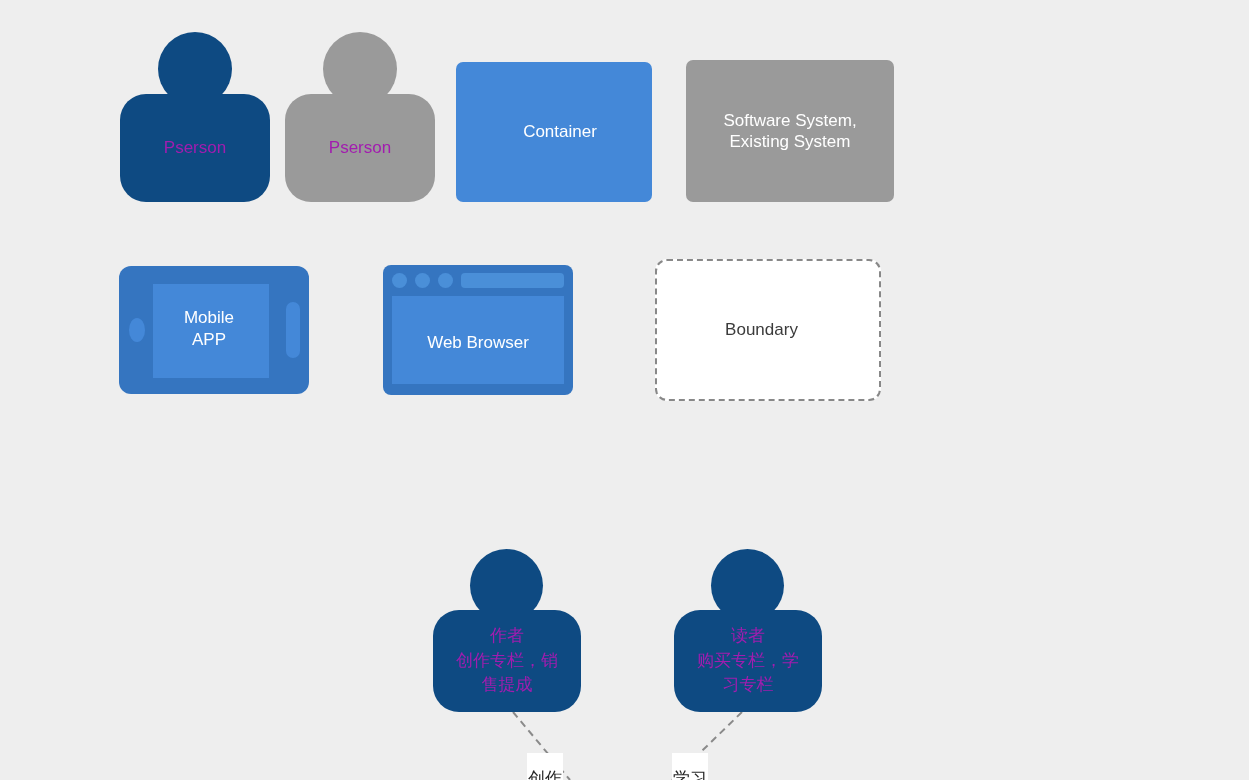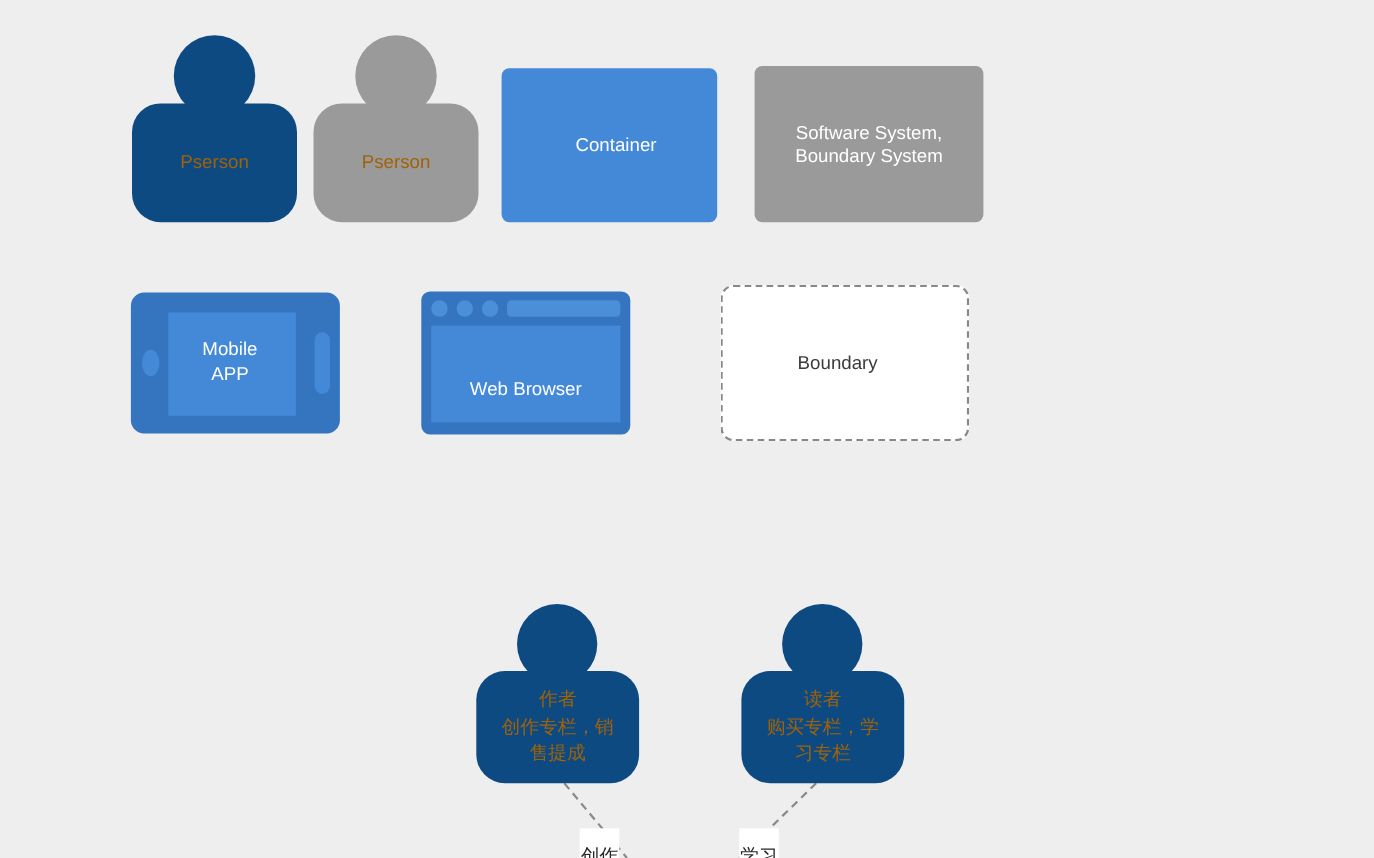--- a/index.html
+++ b/index.html
@@ -37,21 +37,21 @@
   
   .person-head {
     position: absolute;
     border-radius: 50%;
   }
   .person-body {
     position: absolute;
     border-radius: 26px;
   }
   .person-label {
-    color: #a16207;
+    color: #a21caf;
   }
   
   .box {
     position: absolute;
     border-radius: 7px;
   }
   .box-label {
     color: #ffffff;
   }
   
@@ -145,42 +145,42 @@
     <div class="person-body" style="left:0px; top:62px; width:150px; height:108px; background:#9a9a9a;"></div>
     <div class="label person-label" style="left:0px; top:62px; width:150px; height:108px; font-size:17px;">Pserson</div>
   </div>
 
   <div class="box" style="left:456px; top:62px; width:196px; height:140px; background:#4488d8;">
     <div class="label box-label" style="left:0; top:0; width:208px; height:140px; font-size:17px;">Container</div>
   </div>
 
   <div class="box" style="left:686px; top:60px; width:208px; height:142px; background:#9a9a9a;">
     <div class="label box-label" style="left:0; top:0; width:208px; height:142px; font-size:17px;">Software System,
-Boundary System</div>
+Existing System</div>
   </div>
 
 
   <div class="node" style="left:119px; top:266px; width:190px; height:128px;">
     <div class="mobile-frame" style="left:0; top:0; width:190px; height:128px;"></div>
     <div class="mobile-home" style="left:10px; top:52px; width:16px; height:24px;"></div>
     <div class="mobile-speaker" style="left:287px; top:0; width:0; height:0;"></div>
     <div class="mobile-speaker" style="left:167px; top:36px; width:14px; height:56px;"></div>
     <div class="mobile-screen" style="left:34px; top:18px; width:116px; height:94px;"></div>
     <div class="label box-label" style="left:32px; top:18px; width:116px; height:89px; font-size:17px;">Mobile
 APP</div>
   </div>
 
   <div class="node" style="left:383px; top:265px; width:190px; height:130px;">
     <div class="browser-frame" style="left:0; top:0; width:190px; height:130px;"></div>
     <div class="browser-dot" style="left:9px; top:8px; width:15px; height:15px;"></div>
     <div class="browser-dot" style="left:32px; top:8px; width:15px; height:15px;"></div>
     <div class="browser-dot" style="left:55px; top:8px; width:15px; height:15px;"></div>
     <div class="browser-urlbar" style="left:78px; top:8px; width:103px; height:15px;"></div>
     <div class="browser-content" style="left:9px; top:31px; width:172px; height:88px;"></div>
-    <div class="label box-label" style="left:9px; top:31px; width:172px; height:116px; font-size:17px;">Web Browser</div>
+    <div class="label box-label" style="left:9px; top:20px; width:172px; height:116px; font-size:17px;">Web Browser</div>
   </div>
 
   <div class="boundary-box" style="left:655px; top:259px; width:226px; height:142px;">
     <div class="label boundary-label" style="left:0; top:0; width:209px; height:138px; font-size:17px;">Boundary</div>
   </div>
 
 
   <svg class="overlay">
     <line x1="513" y1="712" x2="570" y2="780" stroke="#8a8a8a" stroke-width="2" stroke-dasharray="7 5"></line>
     <line x1="742" y1="712" x2="672" y2="780" stroke="#8a8a8a" stroke-width="2" stroke-dasharray="7 5"></line>

